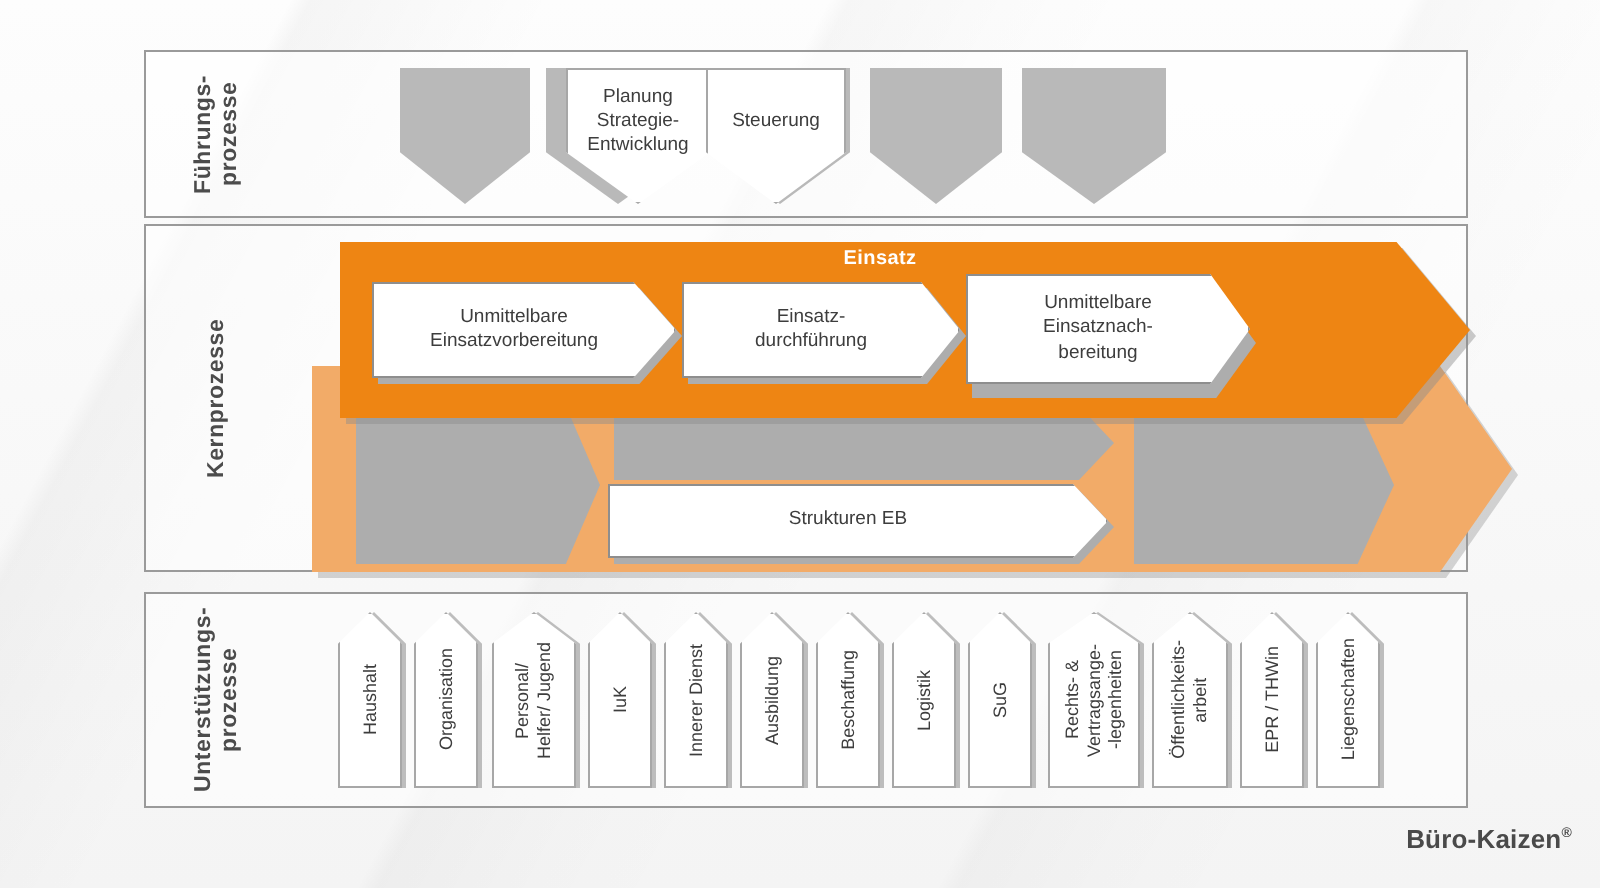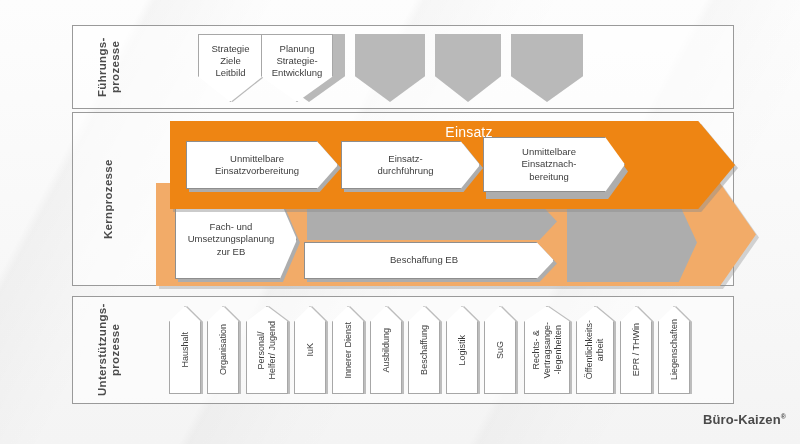--- a/index.html
+++ b/index.html
@@ -161,25 +161,24 @@
     background: rgba(140,140,140,0.45);
     -webkit-clip-path: polygon(0 0, 93.5% 0, 100% 50%, 93.5% 100%, 0 100%);
     clip-path: polygon(0 0, 93.5% 0, 100% 50%, 93.5% 100%, 0 100%);
   }
   #einsatz-title {
     position: absolute;
     left: 97px;
     top: 11px;
     width: 540px;
     text-align: center;
-    font-size: 14px;
-    font-weight: normal;
+    font-size: 10px;
+    font-weight: bold;
     color: #ffffff;
     letter-spacing: 0.2px;
-    padding-left: 29px;
   }
 
   #eb-arrow {
     position: absolute;
     left: 83px;
     top: 70px;
     width: 600px;
     height: 103px;
     background: #f2ab68;
     -webkit-clip-path: polygon(0 0, 94% 0, 100% 50%, 94% 100%, 0 100%);
@@ -257,52 +256,47 @@
 
 <div id="bg-sheen"></div>
 
 <div id="diagram">
 
   <div class="band" id="band-fuehrung">
     <div class="band-label">Führungs-
 prozesse</div>
 
     <div class="pent-down-shadow" style="left:127px; width:65px;"></div>
-    <div class="pent-down" style="left:125px; width:65px;">Strategie
-Ziele
-Leitbild</div>
 
     <div class="pent-down-shadow" style="left:200px; width:72px;"></div>
-    <div class="pent-down" style="left:188px; width:72px;">Planung
+    <div class="pent-down" style="left:210px; width:72px;">Planung
 Strategie-
 Entwicklung</div>
 
     <div class="pent-down-shadow" style="left:282px; width:70px;"></div>
+    <div class="pent-down" style="left:280px; width:70px; align-items:center; padding-top:0; padding-bottom:14px;">Steuerung</div>
 
     <div class="pent-down-shadow" style="left:362px; width:66px;"></div>
 
     <div class="pent-down-shadow" style="left:438px; width:72px;"></div>
   </div>
 
   <div class="band" id="band-kern">
     <div class="band-label">Kernprozesse</div>
 
     <div id="eb-arrow-shadow"></div>
     <div id="eb-arrow"></div>
     <div id="eb-title">Herstellung / Erhalt der Einsatzbereitschaft (EB)</div>
 
     <div class="chev-shadow" style="left:105px; top:90px; width:122px; height:79px;"></div>
-    <div class="chev" style="left:102px; top:87px; width:122px; height:79px;">Fach- und
-Umsetzungsplanung
-zur EB</div>
 
     <div class="chev-shadow wide" style="left:234px; top:90px; width:250px; height:37px;"></div>
 
     <div class="chev-shadow wide" style="left:234px; top:132px; width:250px; height:37px;"></div>
-    <div class="chev wide" style="left:231px; top:129px; width:250px; height:37px;">Beschaffung EB</div>
+    <div class="chev wide" style="left:231px; top:129px; width:250px; height:37px;">Strukturen EB</div>
 
     <div class="chev-shadow" style="left:494px; top:90px; width:130px; height:79px;"></div>
 
     <div id="einsatz-arrow-shadow"></div>
     <div id="einsatz-arrow"></div>
     <div id="einsatz-title">Einsatz</div>
 
     <div class="chev-shadow" style="left:116px; top:31px; width:152px; height:48px;"></div>
     <div class="chev" style="left:113px; top:28px; width:152px; height:48px;">Unmittelbare
 Einsatzvorbereitung</div>

